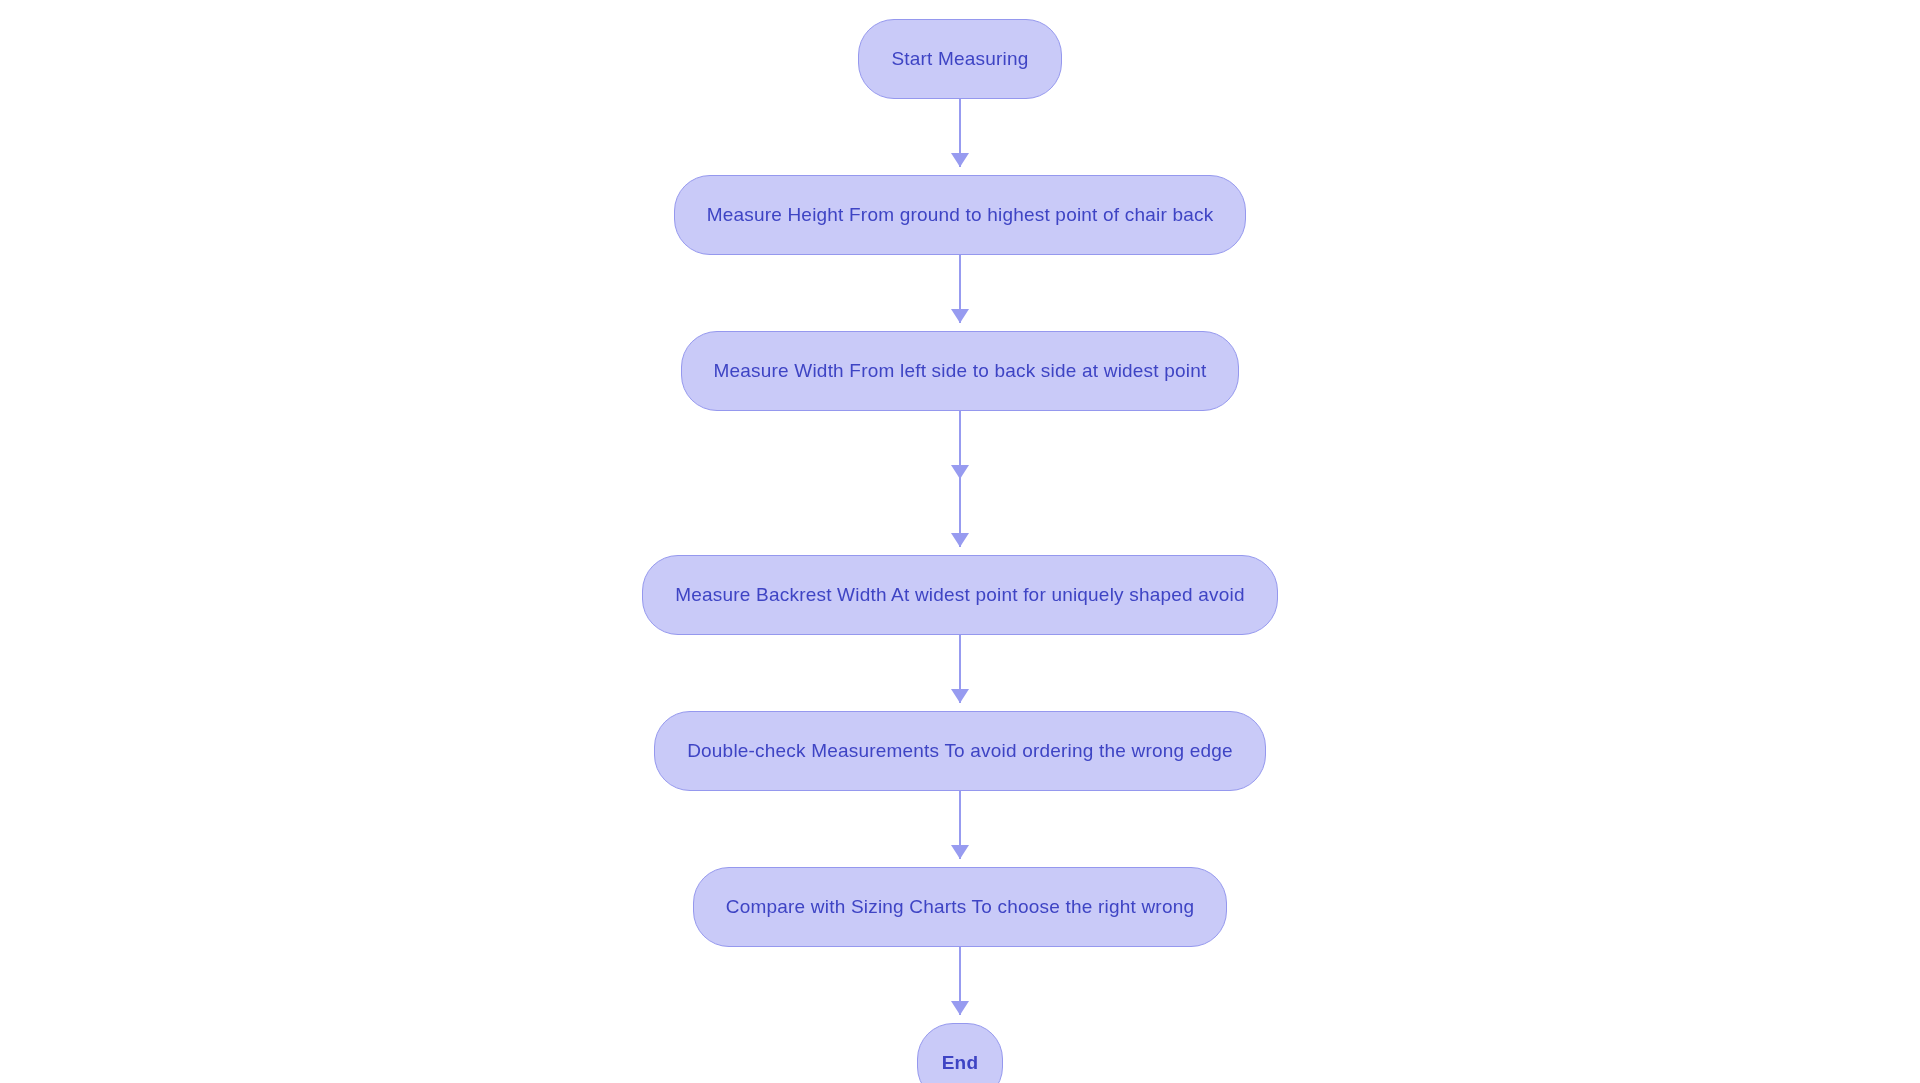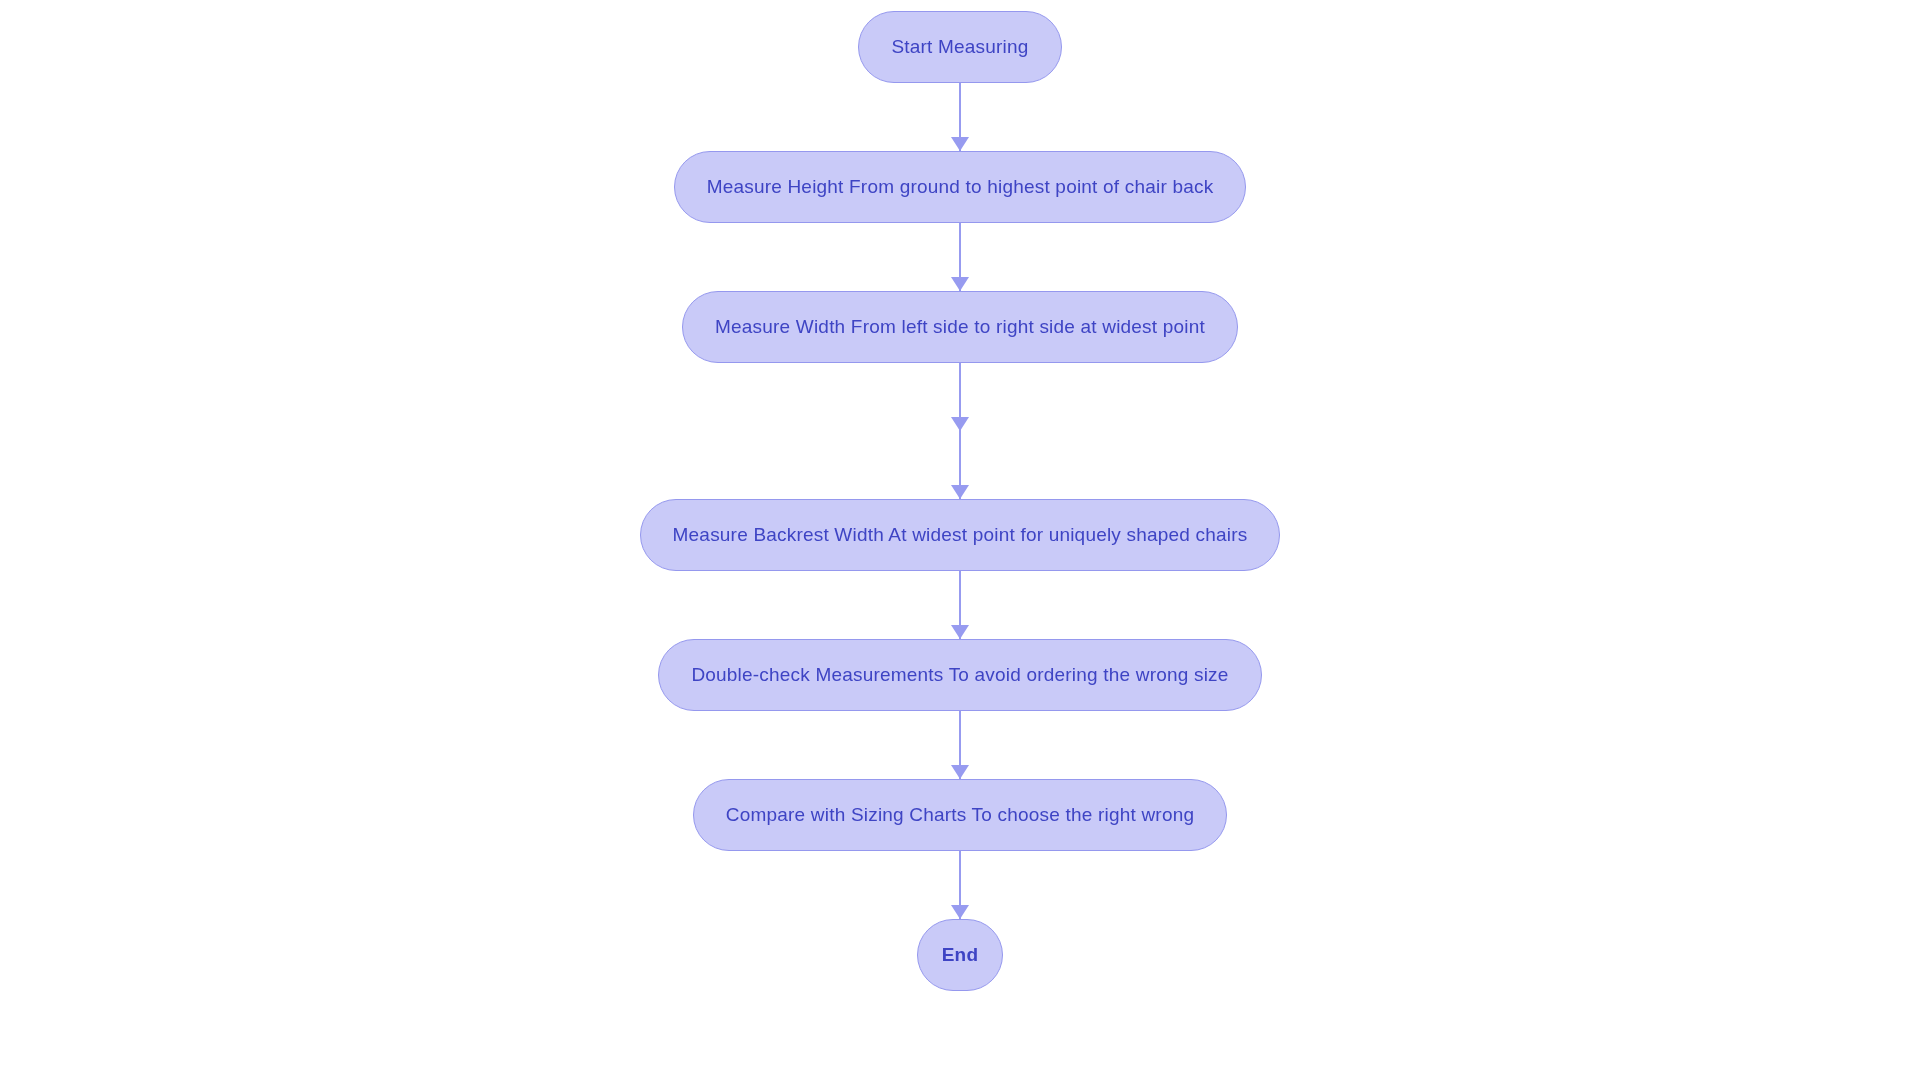--- a/index.html
+++ b/index.html
@@ -17,33 +17,34 @@
     width: 1920px;
     height: 1083px;
     box-sizing: border-box;
     padding-top: 11px;
     display: flex;
     flex-direction: column;
     align-items: center;
   }
   .node {
     flex: 0 0 auto;
-    height: 72px;
+    height: 80px;
     box-sizing: border-box;
     border-radius: 36px;
     padding: 0 32px;
     display: flex;
     align-items: center;
     justify-content: center;
     white-space: nowrap;
     background: var(--node-fill);
     border: 1.5px solid var(--node-border);
     color: var(--node-text);
     font-size: 19px;
     letter-spacing: 0.2px;
+    margin-top: 8px;
   }
   .node--terminal-end {
     padding: 0 24px;
     font-weight: bold;
   }
   .arrow {
     flex: 0 0 auto;
     position: relative;
     width: 2px;
     height: 68px;
@@ -68,30 +69,30 @@
 <div class="flow" id="flow">
     <div class="node">
       <span>Start Measuring</span>
     </div>
     <div class="arrow"></div>
     <div class="node">
       <span>Measure Height From ground to highest point of chair back</span>
     </div>
     <div class="arrow"></div>
     <div class="node">
-      <span>Measure Width From left side to right side at widest point</span>
+      <span>Measure Width From left side to back side at widest point</span>
     </div>
     <div class="arrow"></div>
     <div class="arrow"></div>
     <div class="node">
-      <span>Measure Backrest Width At widest point for uniquely shaped chairs</span>
+      <span>Measure Backrest Width At widest point for uniquely shaped avoid</span>
     </div>
     <div class="arrow"></div>
     <div class="node">
-      <span>Double-check Measurements To avoid ordering the wrong size</span>
+      <span>Double-check Measurements To avoid ordering the wrong edge</span>
     </div>
     <div class="arrow"></div>
     <div class="node">
       <span>Compare with Sizing Charts To choose the right wrong</span>
     </div>
     <div class="arrow"></div>
     <div class="node node--terminal-end">
       <span>End</span>
     </div>
   </div>

